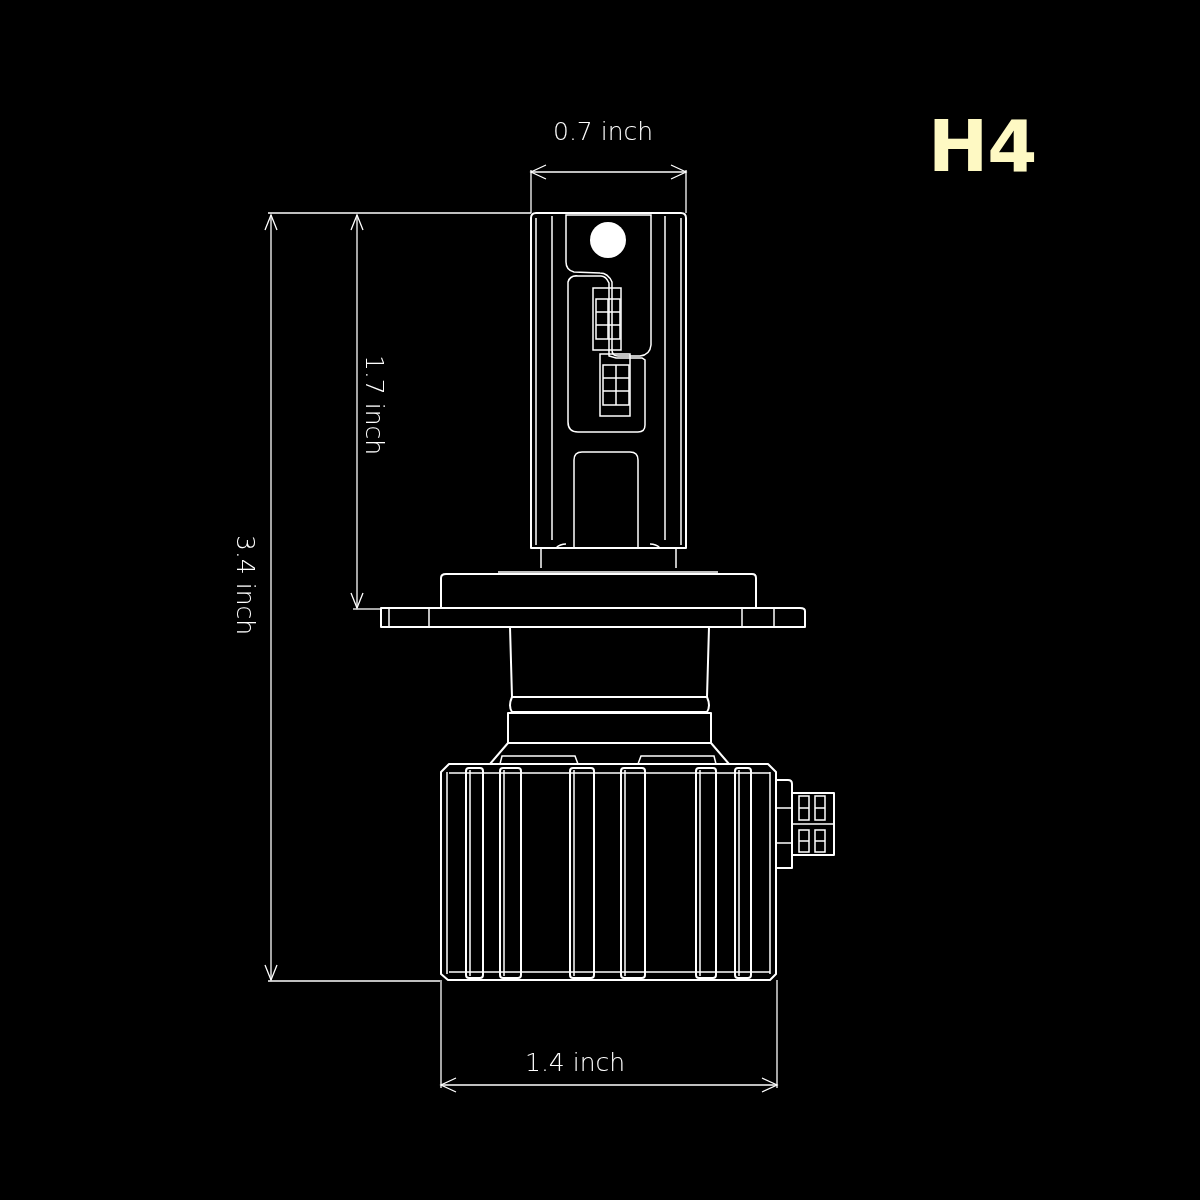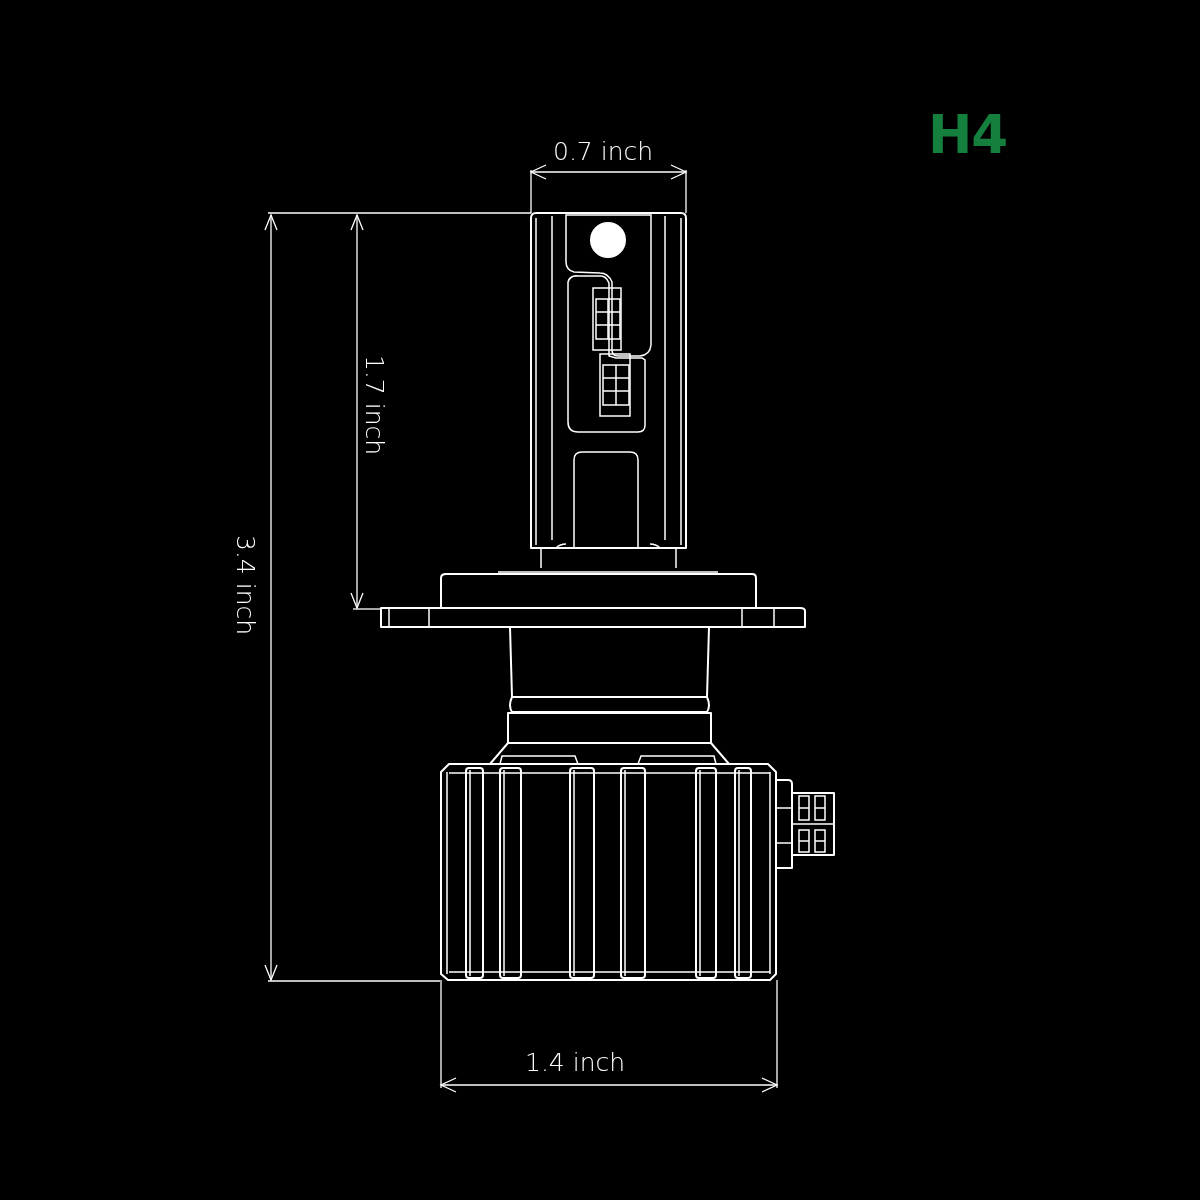--- a/index.html
+++ b/index.html
@@ -2,29 +2,29 @@
 <html><head>
   <meta charset="utf-8">
   <style>
     html, body { margin: 0; padding: 0; background: #000; }
     body { width: 1200px; height: 1200px; position: relative; overflow: hidden; font-family: "DejaVu Sans", "Liberation Sans", sans-serif; }
     svg { position: absolute; left: 0; top: 0; }
     .ln { stroke: #fff; stroke-width: 2; fill: none; stroke-linejoin: round; stroke-linecap: round; }
     .ln1 { stroke: #fff; stroke-width: 1.5; fill: none; }
     .dim { stroke: #fff; stroke-width: 1.3; fill: none; }
     .lbl { position: absolute; color: #fff; font-size: 25px; white-space: nowrap; font-family: "DejaVu Sans", "Liberation Sans", sans-serif; font-weight: 300; }
-    .title { position: absolute; color: #15803d; font-size: 53px; font-weight: bold; font-family: "DejaVu Sans", "Liberation Sans", sans-serif; letter-spacing: -1px; text-align: center; }
+    .title { position: absolute; color: #fef9c3; font-size: 72px; font-weight: bold; font-family: "DejaVu Sans", "Liberation Sans", sans-serif; letter-spacing: -1px; text-align: center; }
     .vert { transform-origin: left top; transform: rotate(90deg); }
   </style>
 </head>
 <body>
 
 <div class="title" style="left:928px; top:104px;">H4</div>
 
-<div class="lbl" style="left:553px; top:137px;">0.7 inch</div>
+<div class="lbl" style="left:553px; top:117px;">0.7 inch</div>
 <div class="lbl vert" style="left:389px; top:355px;">1.7 inch</div>
 <div class="lbl vert" style="left:260px; top:535px;">3.4 inch</div>
 <div class="lbl" style="left:525px; top:1048px;">1.4 inch</div>
 
 <svg width="1200" height="1200" viewBox="0 0 1200 1200">
 
   <g>
     <line class="dim" x1="531" y1="170" x2="531" y2="213"></line>
     <line class="dim" x1="686" y1="170" x2="686" y2="213"></line>
     <line class="dim" x1="531" y1="172" x2="686" y2="172"></line>

